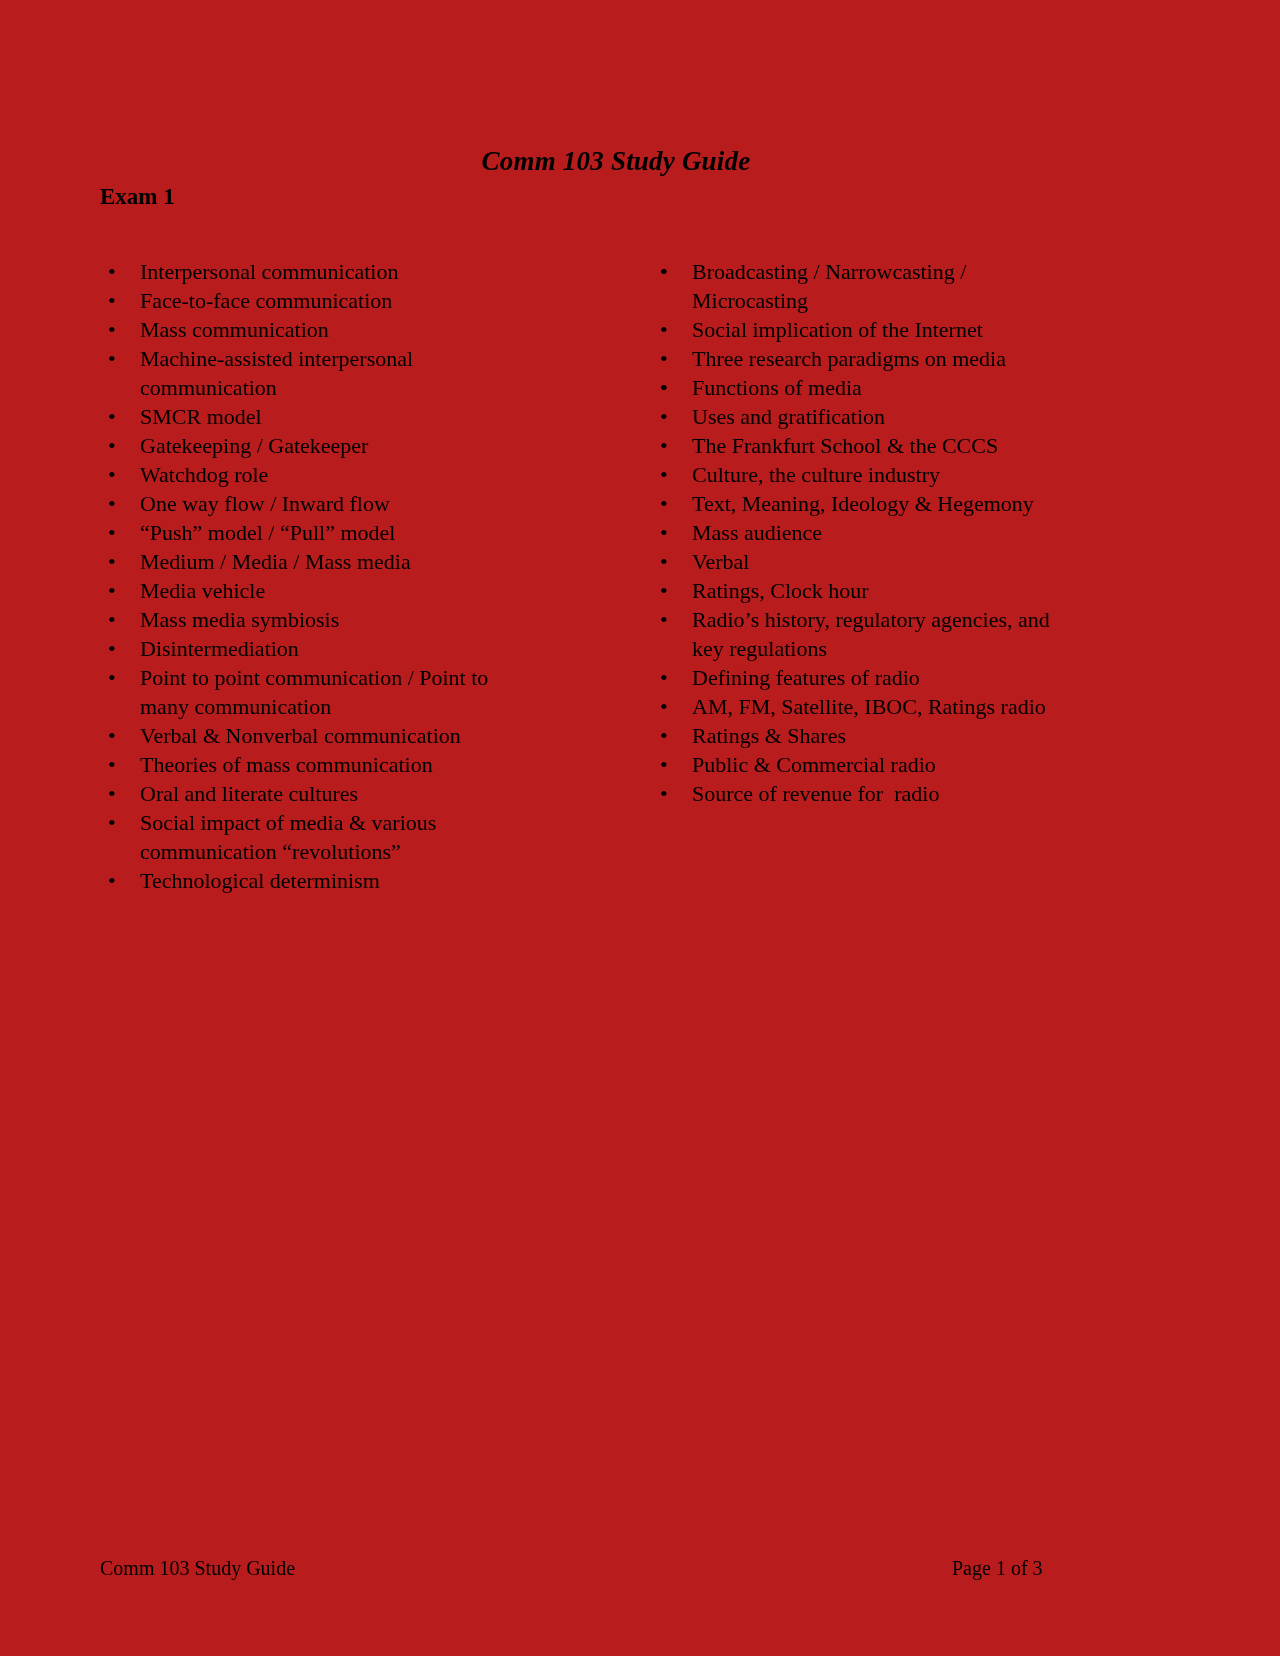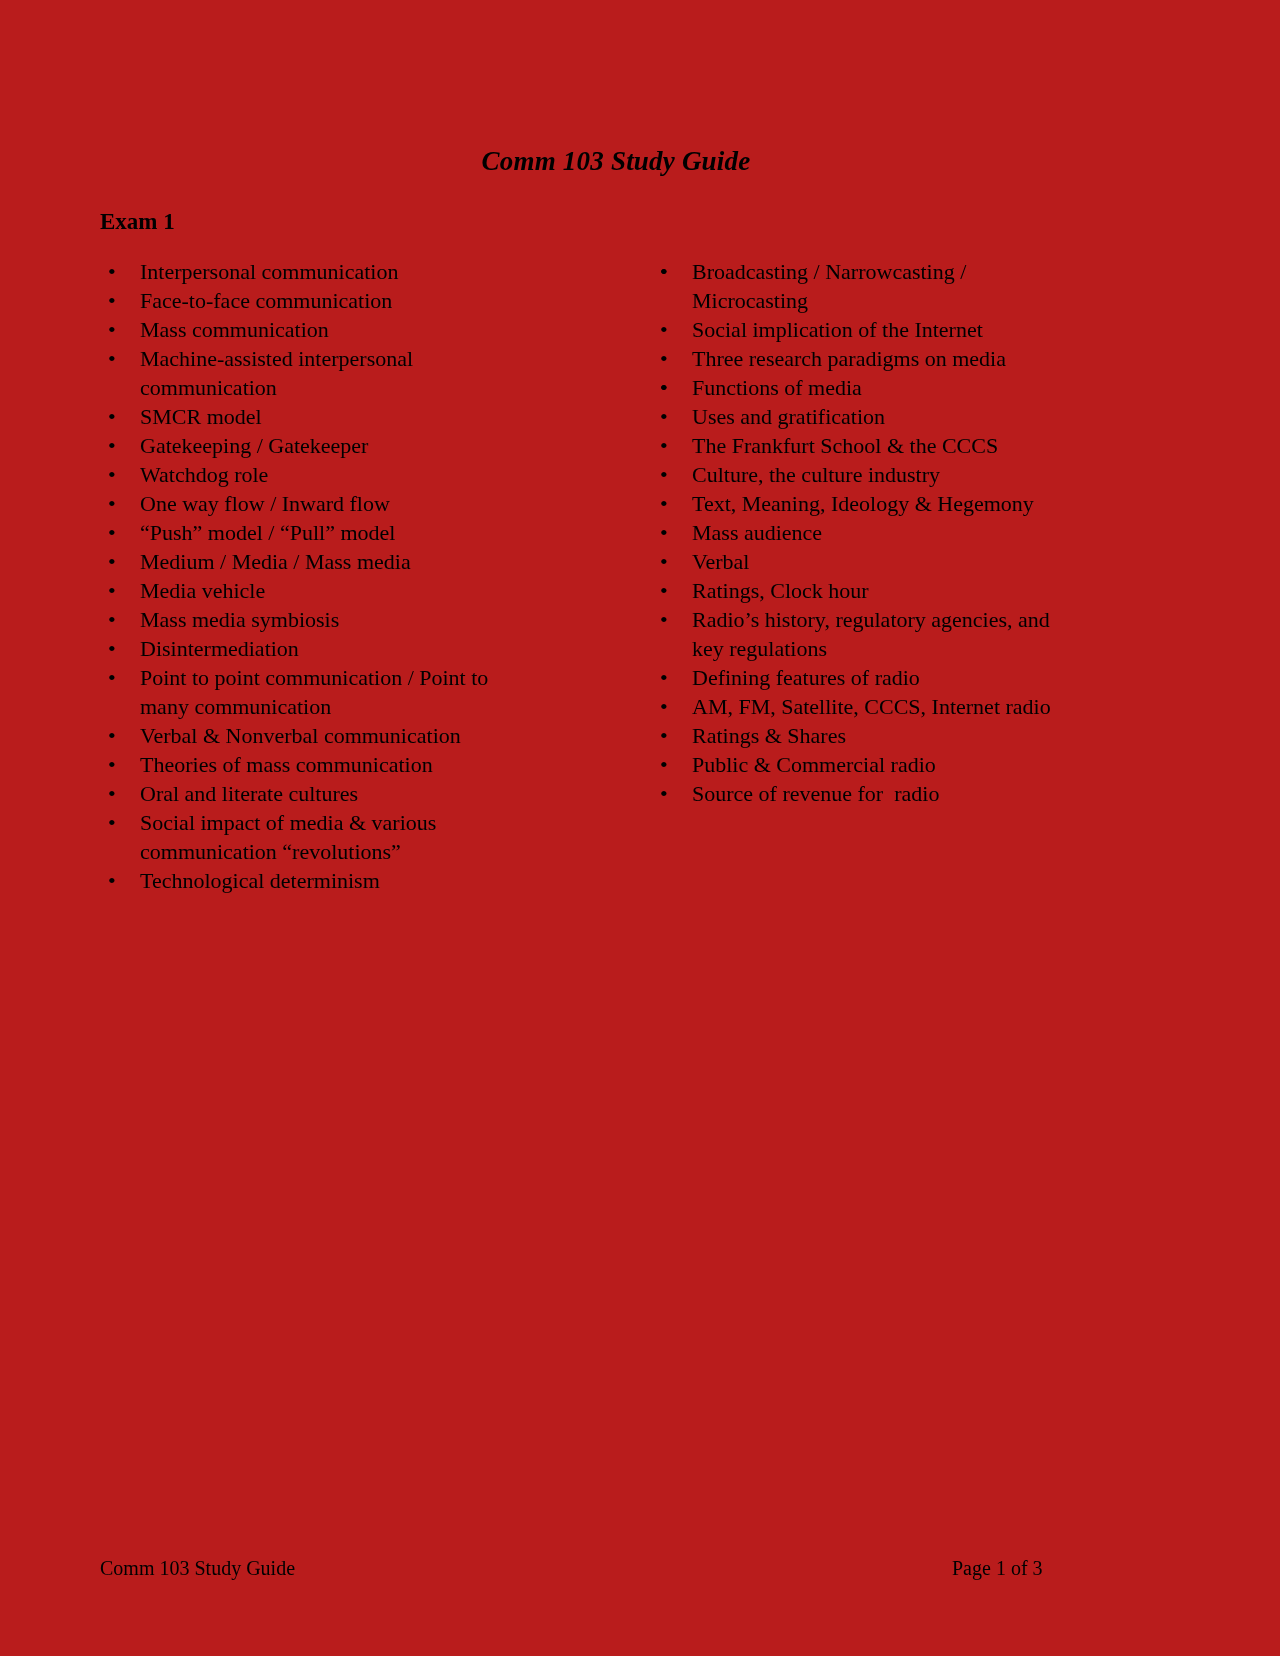--- a/index.html
+++ b/index.html
@@ -23,21 +23,21 @@
     left: 100px;
     width: 1032px;
     text-align: center;
     font-size: 27px;
     font-weight: bold;
     font-style: italic;
     letter-spacing: 0.2px;
   }
   .section-heading {
     position: absolute;
-    top: 209px;
+    top: 184px;
     left: 100px;
     font-size: 23px;
     font-weight: bold;
   }
   .columns {
     position: absolute;
     top: 257px;
     left: 100px;
     width: 1032px;
     display: flex;
@@ -117,21 +117,21 @@
         <li class="li"><span class="bullet">•</span><span class="li-text">Uses and gratification</span></li>
         <li class="li"><span class="bullet">•</span><span class="li-text">The Frankfurt School &amp; the CCCS</span></li>
         <li class="li"><span class="bullet">•</span><span class="li-text">Culture, the culture industry</span></li>
         <li class="li"><span class="bullet">•</span><span class="li-text">Text, Meaning, Ideology &amp; Hegemony</span></li>
         <li class="li"><span class="bullet">•</span><span class="li-text">Mass audience</span></li>
         <li class="li"><span class="bullet">•</span><span class="li-text">Verbal</span></li>
         <li class="li"><span class="bullet">•</span><span class="li-text">Ratings, Clock hour</span></li>
         <li class="li"><span class="bullet">•</span><span class="li-text">Radio’s history, regulatory agencies, and
 key regulations</span></li>
         <li class="li"><span class="bullet">•</span><span class="li-text">Defining features of radio</span></li>
-        <li class="li"><span class="bullet">•</span><span class="li-text">AM, FM, Satellite, CCCS, Internet radio</span></li>
+        <li class="li"><span class="bullet">•</span><span class="li-text">AM, FM, Satellite, IBOC, Ratings radio</span></li>
         <li class="li"><span class="bullet">•</span><span class="li-text">Ratings &amp; Shares</span></li>
         <li class="li"><span class="bullet">•</span><span class="li-text">Public &amp; Commercial radio</span></li>
         <li class="li"><span class="bullet">•</span><span class="li-text">Source of revenue for  radio</span></li>
       </ul>
   </div>
 
   <div class="footer">
     <span class="footer-left">Comm 103 Study Guide</span>
     <span class="footer-right">Page 1 of 3</span>
   </div>

